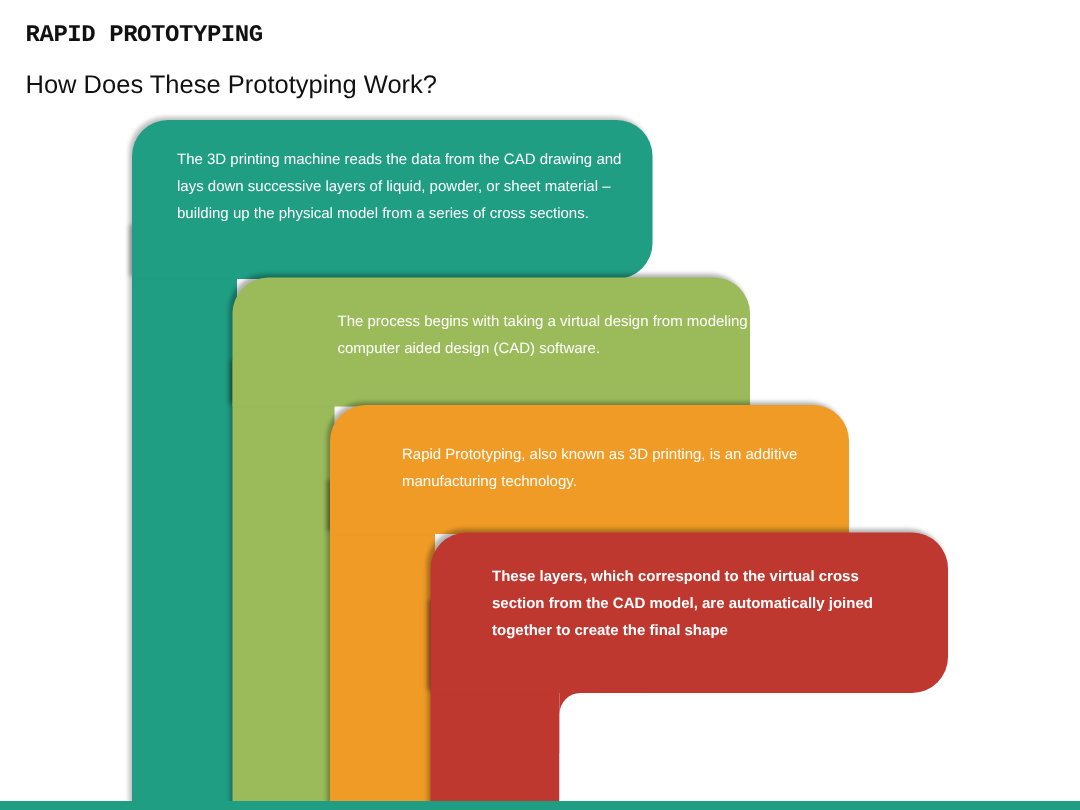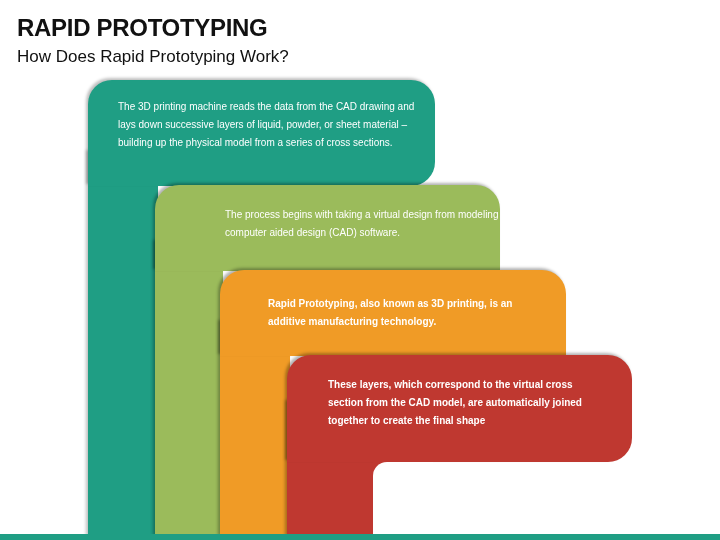--- a/index.html
+++ b/index.html
@@ -1,38 +1,38 @@
 <!DOCTYPE html>
 <html><head>
   <meta charset="utf-8">
   <style>
     html, body { margin:0; padding:0; }
     body { width:720px; height:540px; position:relative; overflow:hidden; background:#ffffff; font-family:"Liberation Sans", sans-serif; }
-    .title { position:absolute; left:17px; top:14px; font-size:24px; font-weight:bold; color:#111; letter-spacing:-0.3px; }
+    .title { position:absolute; left:17px; top:14px; font-size:16px; font-weight:bold; color:#111; letter-spacing:-0.3px;font-family:Liberation Mono, monospace; }
     .subtitle { position:absolute; left:17px; top:47px; font-size:17px; color:#111; }
     .txt { position:absolute; color:#ffffff; font-size:10px; line-height:18px; }
     .bottom-strip { position:absolute; left:0; top:534px; width:720px; height:6px; }
   </style>
 </head>
 <body>
 
 <div class="title">RAPID PROTOTYPING</div>
-<div class="subtitle">How Does Rapid Prototyping Work?</div>
+<div class="subtitle">How Does These Prototyping Work?</div>
 
 <div style="position:absolute; left:88px; top:150px; width:70px; height:386px; background:#1f9e84; box-shadow:-2px 0 3px rgba(0,0,0,0.25);"></div>
 <div style="position:absolute; left:88px; top:80px; width:347px; height:106px; background:#1f9e84; border-radius:24px 24px 24px 0; box-shadow:-2px -2px 3px rgba(0,0,0,0.25);"></div>
 <div class="txt" style="left:118px; top:98px; width:300px;">The 3D printing machine reads the data from the CAD drawing and lays down successive layers of liquid, powder, or sheet material – building up the physical model from a series of cross sections.</div>
 
 <div style="position:absolute; left:155px; top:240px; width:68px; height:296px; background:#9bbb5b; box-shadow:-2px 0 3px rgba(0,0,0,0.3);"></div>
 <div style="position:absolute; left:155px; top:185px; width:345px; height:86px; background:#9bbb5b; border-radius:24px 24px 0 0; box-shadow:-2px -2px 3px rgba(0,0,0,0.3);"></div>
 <div class="txt" style="left:194px; top:206px; width:290px;margin-left:31px;">The process begins with taking a virtual design from modeling or computer aided design (CAD) software.</div>
 
 <div style="position:absolute; left:220px; top:320px; width:70px; height:216px; background:#f09b26; box-shadow:-2px 0 3px rgba(0,0,0,0.3);"></div>
 <div style="position:absolute; left:220px; top:270px; width:346px; height:86px; background:#f09b26; border-radius:24px 24px 0 0; box-shadow:-2px -2px 3px rgba(0,0,0,0.3);"></div>
-<div class="txt" style="left:268px; top:295px; width:270px;font-weight:bold;">Rapid Prototyping, also known as 3D printing, is an additive manufacturing technology.</div>
+<div class="txt" style="left:268px; top:295px; width:270px;">Rapid Prototyping, also known as 3D printing, is an additive manufacturing technology.</div>
 
 <div style="position:absolute; left:287px; top:400px; width:86px; height:136px; background:#bf3830; box-shadow:-2px 0 3px rgba(0,0,0,0.3);"></div>
 <div style="position:absolute; left:287px; top:355px; width:345px; height:107px; background:#bf3830; border-radius:24px 24px 24px 0; box-shadow:-2px -2px 3px rgba(0,0,0,0.3);"></div>
 <div style="position:absolute; left:373px; top:462px; width:40px; height:40px; background:#bf3830;"></div>
 <div style="position:absolute; left:373px; top:462px; width:60px; height:74px; background:#ffffff; border-top-left-radius:14px;"></div>
 <div class="txt" style="left:328px; top:376px; width:270px;font-weight:bold;">These layers, which correspond to the virtual cross section from the CAD model, are automatically joined together to create the final shape</div>
 
 <div class="bottom-strip" style="background:#1f9e84;"></div>
 
 </body></html>

